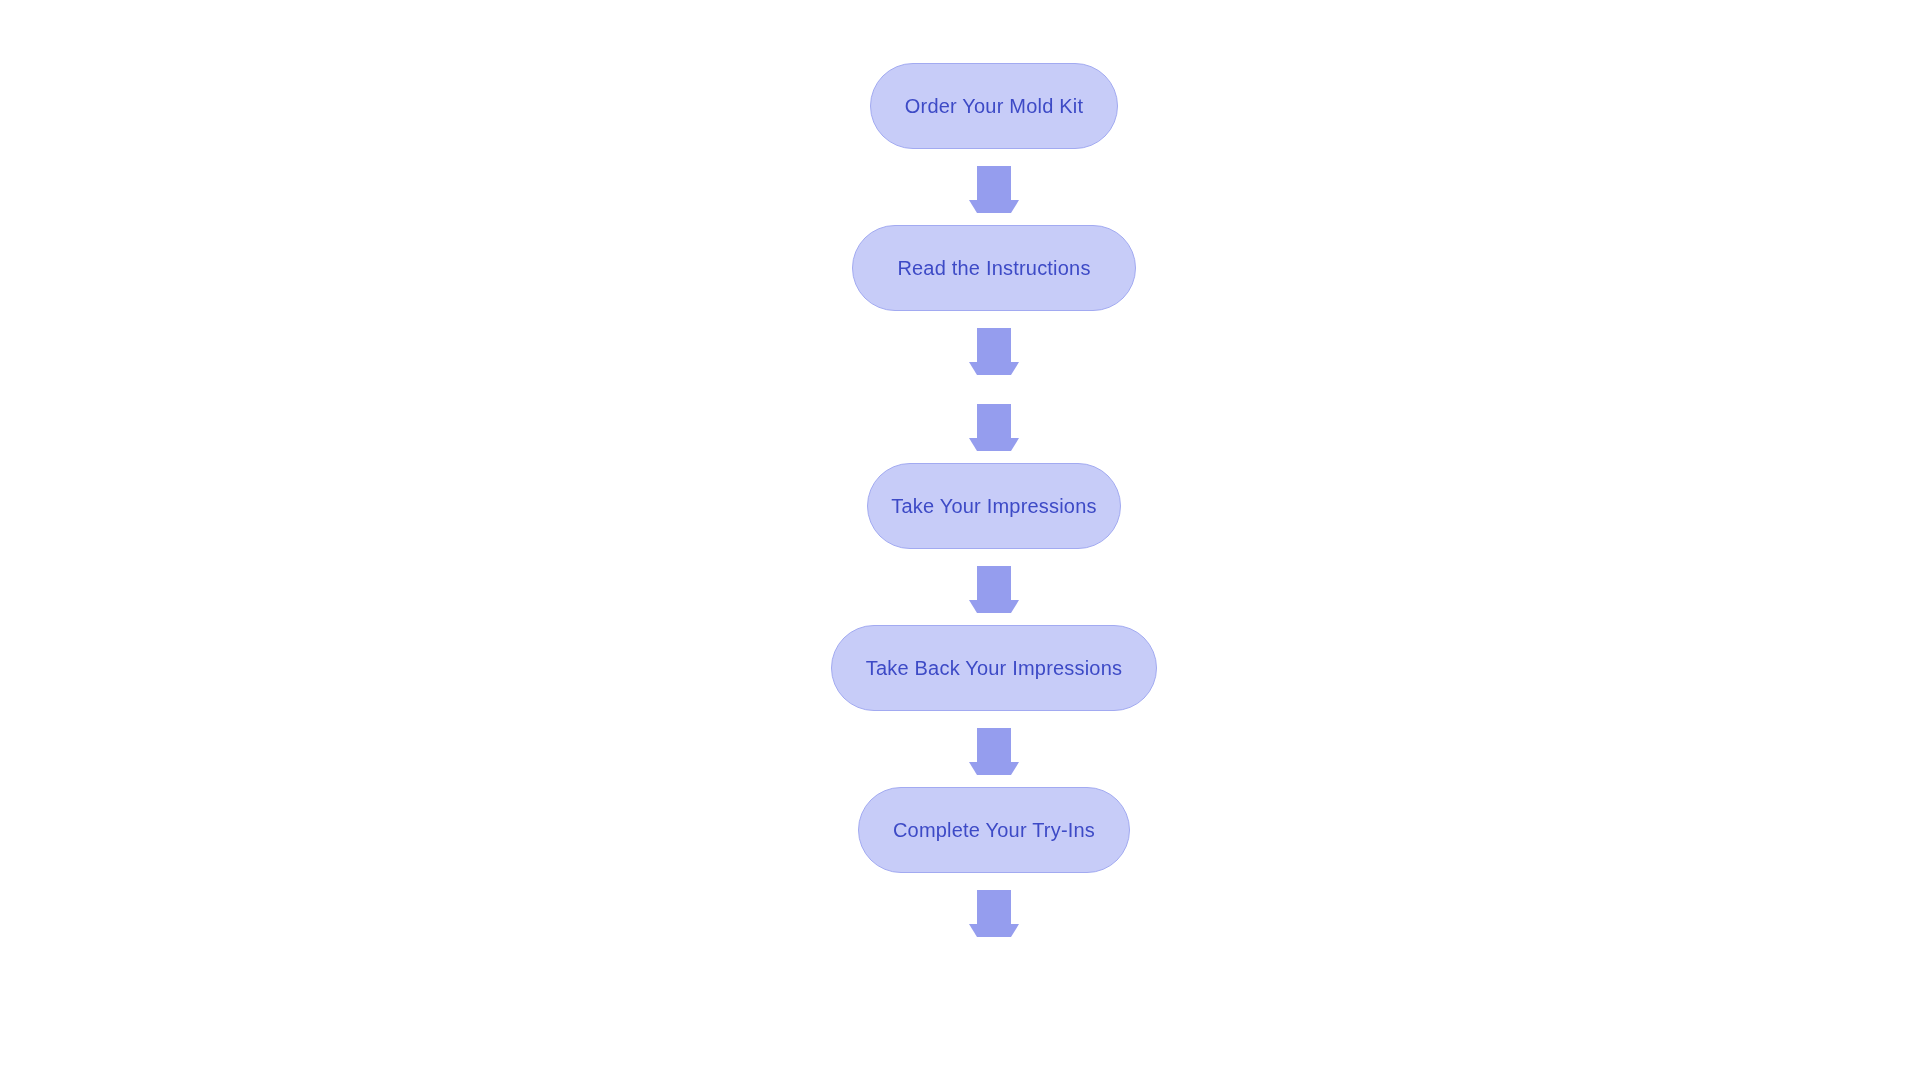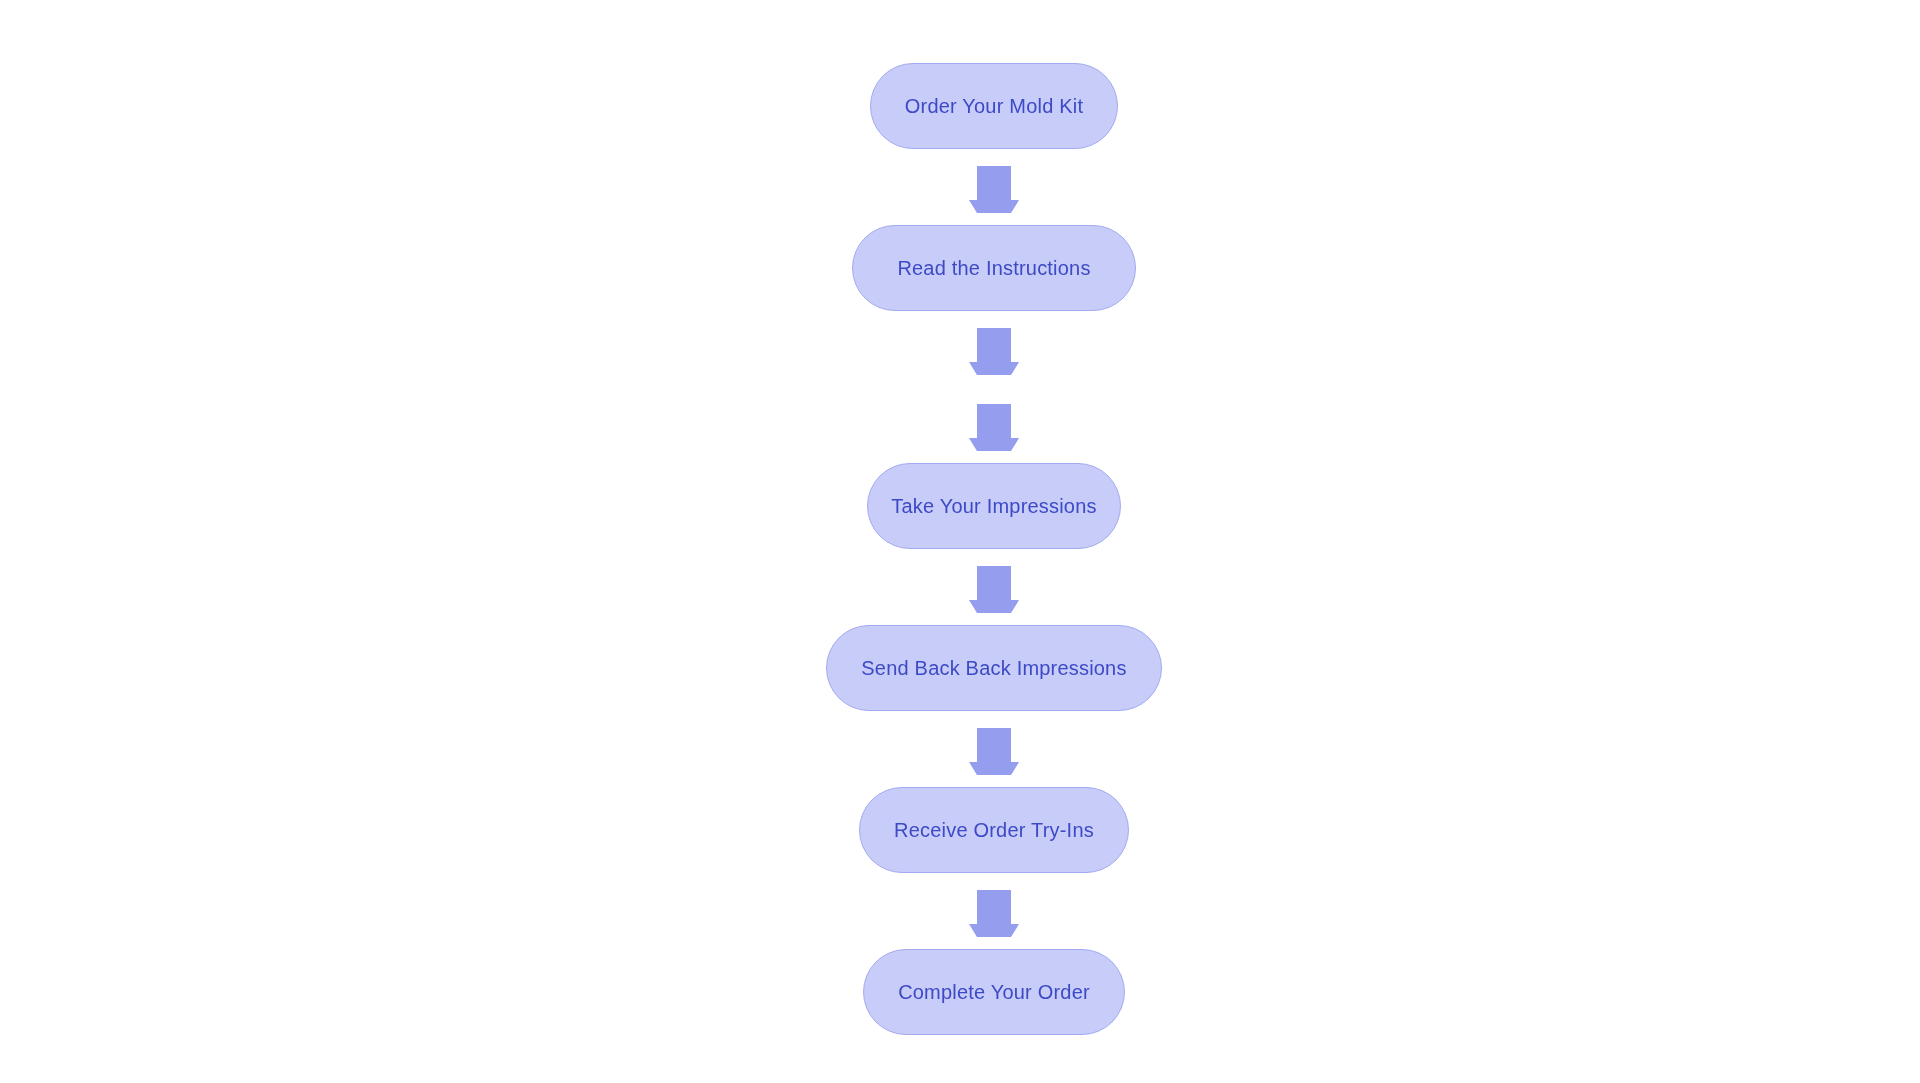--- a/index.html
+++ b/index.html
@@ -91,35 +91,32 @@
     <div class="node">
       <span>Take Your Impressions</span>
     </div>
 
     <div class="arrow">
       <div class="arrow-line"></div>
       <div class="arrow-head"></div>
     </div>
 
     <div class="node">
-      <span>Send Back Back Impressions</span>
+      <span>Take Back Your Impressions</span>
     </div>
 
     <div class="arrow">
       <div class="arrow-line"></div>
       <div class="arrow-head"></div>
     </div>
 
     <div class="node">
-      <span>Receive Order Try-Ins</span>
+      <span>Complete Your Try-Ins</span>
     </div>
 
     <div class="arrow">
       <div class="arrow-line"></div>
       <div class="arrow-head"></div>
     </div>
 
-    <div class="node">
-      <span>Complete Your Order</span>
-    </div>
 
   </div>
 </div>
 
 </body></html>

